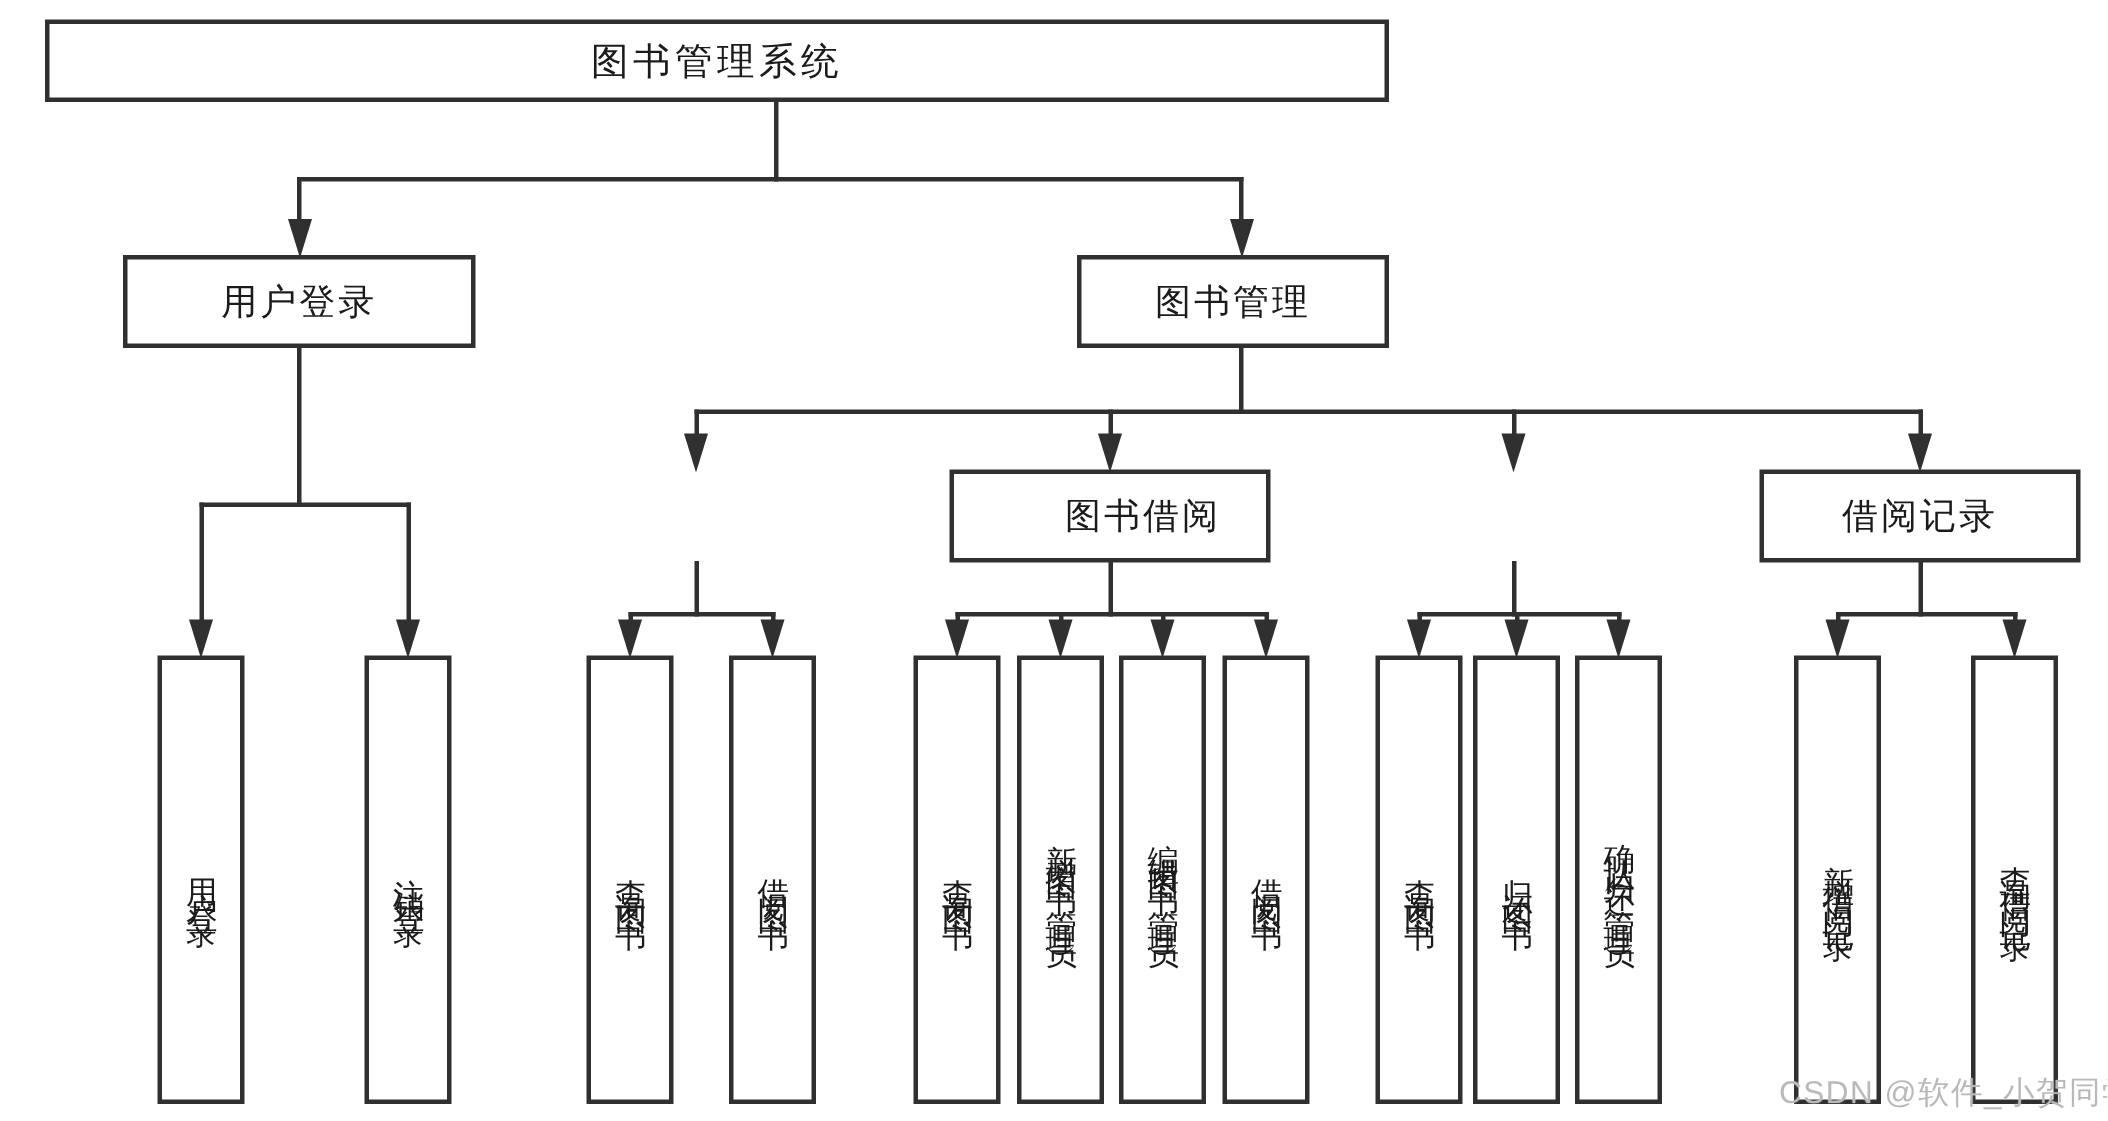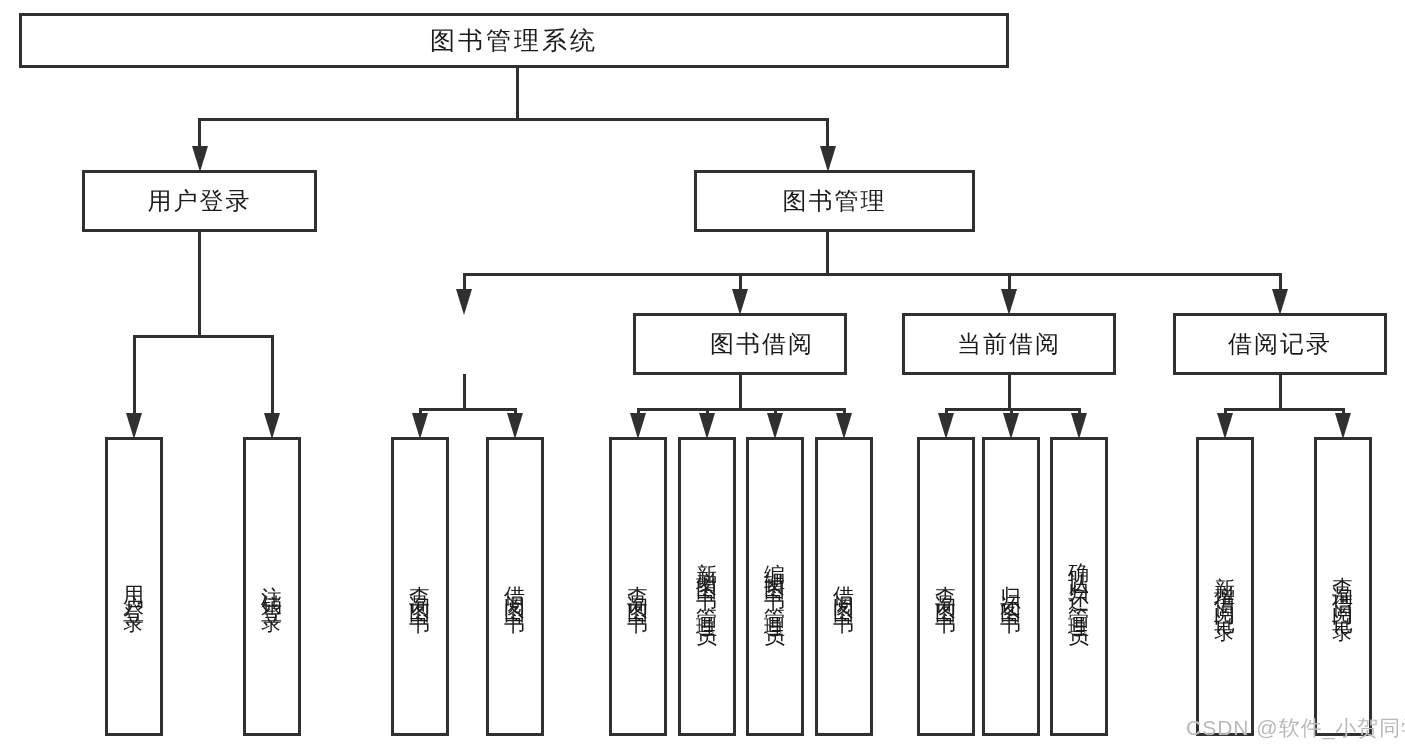--- a/index.html
+++ b/index.html
@@ -64,34 +64,31 @@
     white-space:nowrap;
     z-index:50;
     text-shadow:0 0 1px rgba(255,255,255,0.6);
   }
 </style>
 </head>
 <body>
 
 <div id="canvas">
   <span class="watermark">CSDN @软件_小贺同学</span>
-<div class="box h-box root-box" style="left: 19px; top: 13px; width: 990px; height: 55px;">
+<div class="box h-box root-box" style="left: 30px; top: 13px; width: 896px; height: 55px;">
       <span class="label">图书管理系统</span>
     </div>
     <div class="box h-box" style="left: 82px; top: 170px; width: 235px; height: 62px;">
       <span class="label">用户登录</span>
     </div>
-    <div class="box h-box" style="left: 694px; top: 170px; width: 281px; height: 62px; text-align: right;">
+    <div class="box h-box" style="left: 718px; top: 170px; width: 208px; height: 62px; text-align: right;">
       <span class="label">图书管理</span>
     </div>
     <div class="box h-box" style="left: 633px; top: 313px; width: 214px; height: 62px; padding-left: 44px;">
       <span class="label">图书借阅</span>
-    </div>
-    <div class="box h-box" style="left: 902px; top: 313px; width: 214px; height: 62px;">
-      <span class="label">当前借阅</span>
     </div>
     <div class="box h-box" style="left: 1173px; top: 313px; width: 214px; height: 62px;">
       <span class="label">借阅记录</span>
     </div>
     <div class="box v-box" style="left: 105px; top: 437px; width: 58px; height: 299px;">
       <span class="label">用户登录</span>
     </div>
     <div class="box v-box" style="left: 243px; top: 437px; width: 58px; height: 299px;">
       <span class="label">注销登录</span>
     </div>

